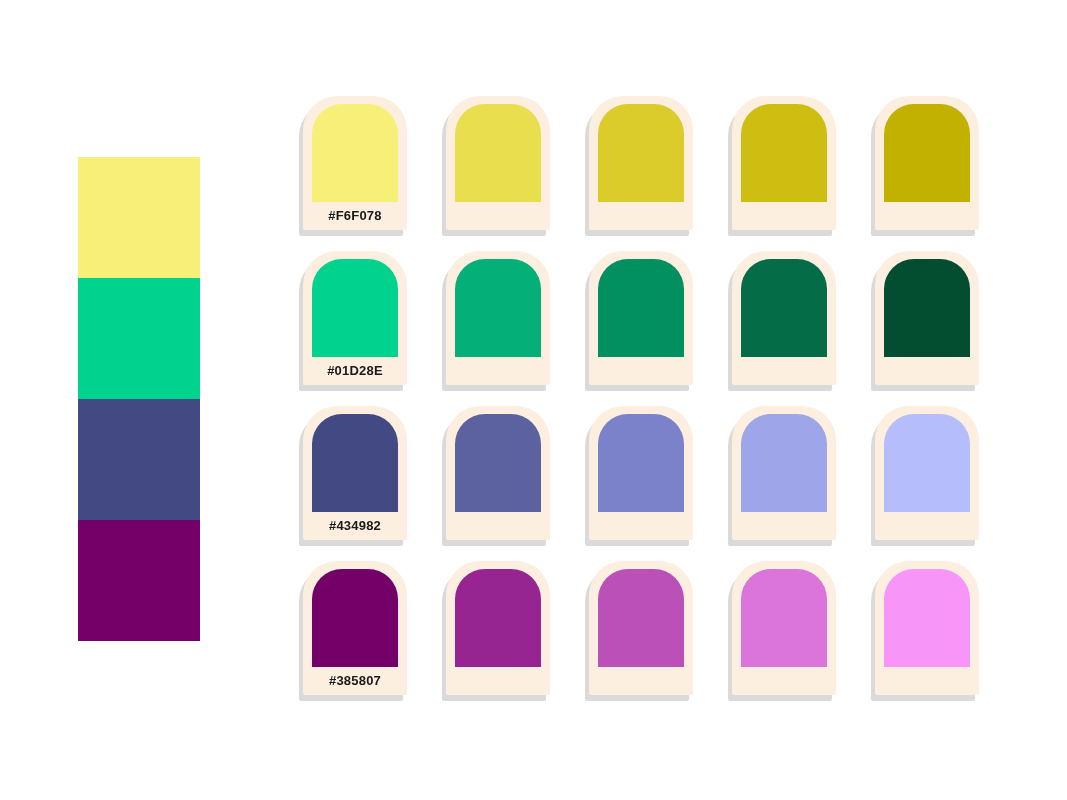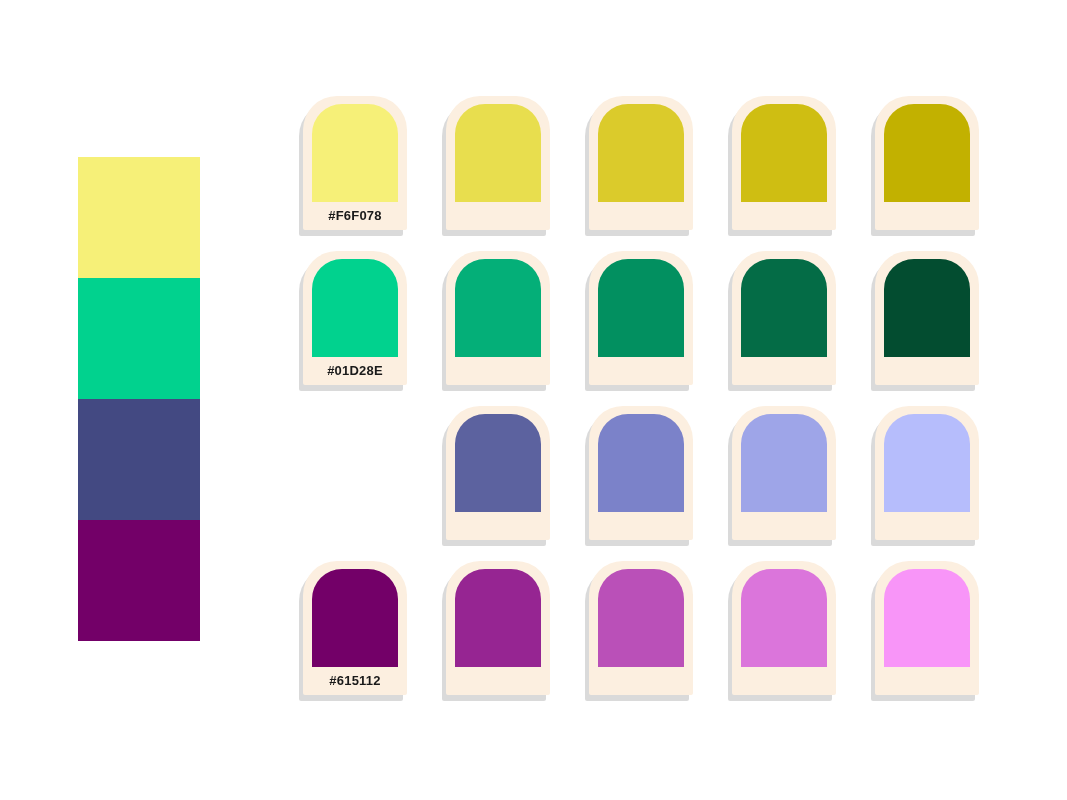--- a/index.html
+++ b/index.html
@@ -184,20 +184,27 @@
           </div>
         </div>
         <div class="swatch-card" style="left: 572px;">
           <div class="card-shadow"></div>
           <div class="card-body">
             <div class="card-color" style="background: rgb(3, 77, 48);"></div>
           </div>
         </div>
       </div>
       <div class="swatch-row">
+        <div class="swatch-card" style="left: 0px;">
+          <div class="card-shadow"></div>
+          <div class="card-body">
+            <div class="card-color" style="background: rgb(67, 73, 130);"></div>
+            <div class="card-label">#434982</div>
+          </div>
+        </div>
         <div class="swatch-card" style="left: 143px;">
           <div class="card-shadow"></div>
           <div class="card-body">
             <div class="card-color" style="background: rgb(92, 98, 159);"></div>
           </div>
         </div>
         <div class="swatch-card" style="left: 286px;">
           <div class="card-shadow"></div>
           <div class="card-body">
             <div class="card-color" style="background: rgb(123, 130, 201);"></div>
@@ -214,21 +221,21 @@
           <div class="card-body">
             <div class="card-color" style="background: rgb(182, 189, 252);"></div>
           </div>
         </div>
       </div>
       <div class="swatch-row">
         <div class="swatch-card" style="left: 0px;">
           <div class="card-shadow"></div>
           <div class="card-body">
             <div class="card-color" style="background: rgb(115, 0, 104);"></div>
-            <div class="card-label">#615112</div>
+            <div class="card-label">#385807</div>
           </div>
         </div>
         <div class="swatch-card" style="left: 143px;">
           <div class="card-shadow"></div>
           <div class="card-body">
             <div class="card-color" style="background: rgb(150, 37, 146);"></div>
           </div>
         </div>
         <div class="swatch-card" style="left: 286px;">
           <div class="card-shadow"></div>

